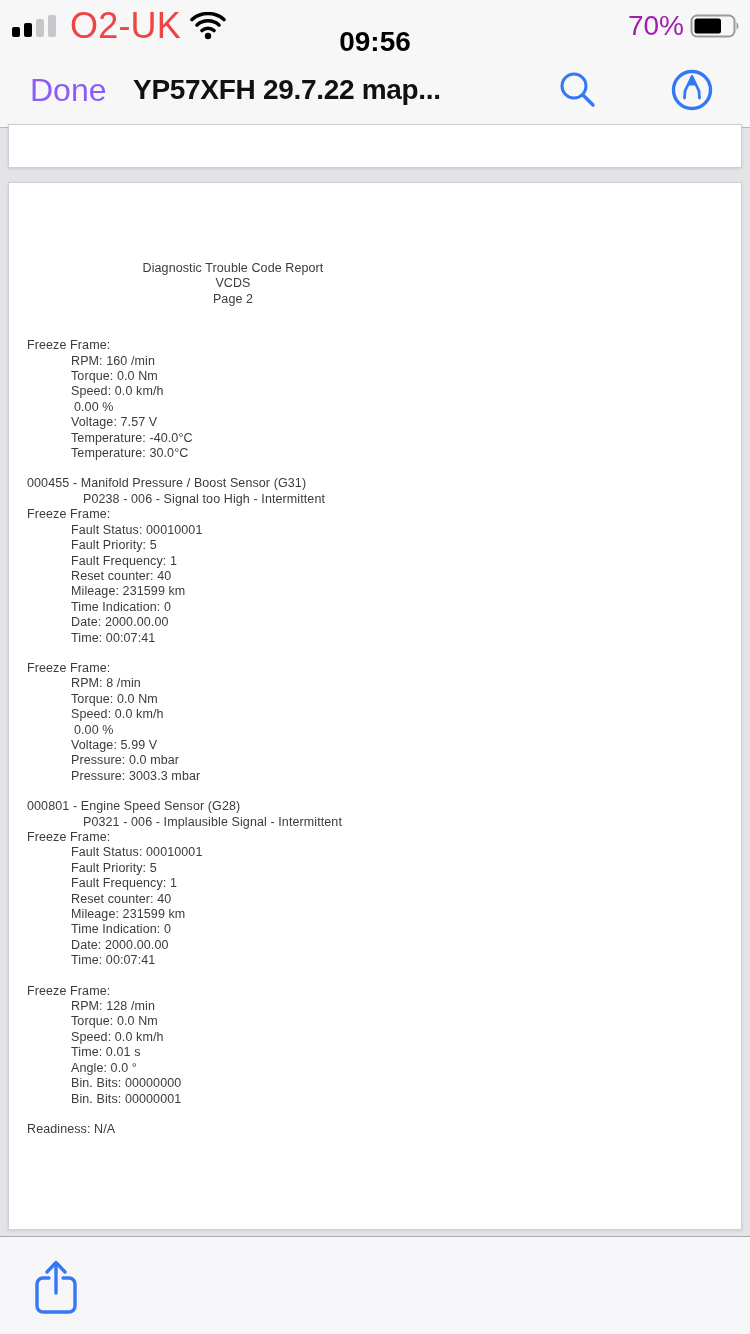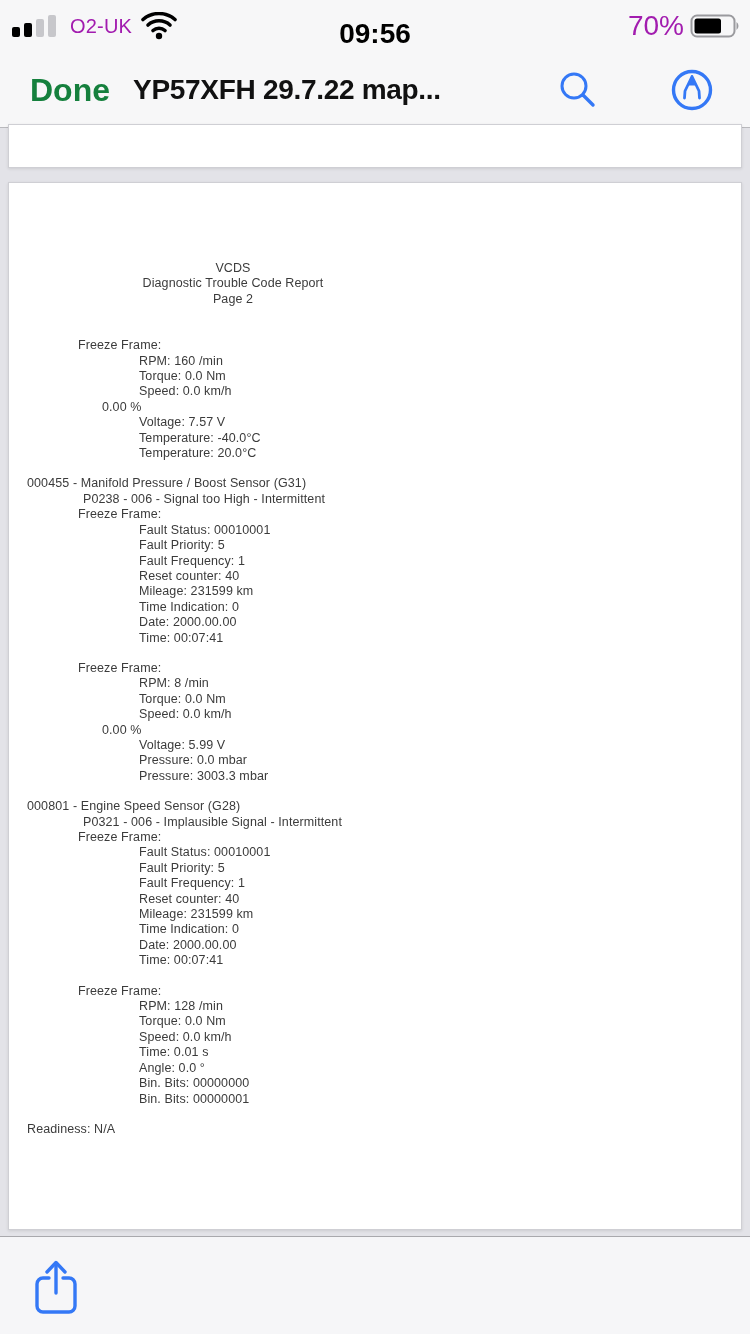--- a/index.html
+++ b/index.html
@@ -8,38 +8,38 @@
     position:relative; width:750px; height:1334px; margin:0 auto;
     background:#e3e3e8; overflow:hidden;
     font-family:"Liberation Sans", sans-serif;
   }
   
   .statusbar {
     position:absolute; top:0; left:0; width:750px; height:52px;
     background:#f7f7f8;
   }
   .sb-left { position:absolute; left:12px; top:0; height:52px; display:flex; align-items:center; gap:8px; }
-  .sb-carrier { font-size:20px; color:#a21caf; letter-spacing:0.2px; }
+  .sb-carrier { font-size:36px; color:#ef4444; letter-spacing:0.2px; }
   .sb-time {
-    position:absolute; left:0; right:0; top:8px; height:52px;
+    position:absolute; left:0; right:0; top:16px; height:52px;
     display:flex; align-items:center; justify-content:center;
     font-size:28px; font-weight:700; color:#000;
   }
   .sb-right { position:absolute; right:10px; top:0; height:52px; display:flex; align-items:center; gap:6px; }
   .sb-batt-pct { font-size:28px; color:#a21caf; }
   
   .navbar {
     position:absolute; top:52px; left:0; width:750px; height:76px;
     background:#f7f7f8; border-bottom:1px solid #b9b9bd;
   }
   .nav-done {
     position:absolute; left:30px; top:0; height:76px;
     display:flex; align-items:center;
     font-family:"Liberation Sans", sans-serif;
-    font-size:32px; font-weight:700; color:#15803d;
+    font-size:32px; font-weight:400; color:#8b5cf6;
     background:none; border:none; cursor:pointer; padding:0;
   }
   .nav-title {
     position:absolute; left:133px; top:0; height:76px;
     display:flex; align-items:center; white-space:nowrap;
     font-size:28px; font-weight:700; color:#111; letter-spacing:-0.3px;
   }
   .nav-iconbtn {
     position:absolute; top:0; height:76px; width:48px;
     display:flex; align-items:center; justify-content:center;
@@ -57,24 +57,24 @@
     border:1px solid #cfcfd4; box-shadow:0 1px 3px rgba(0,0,0,0.10);
   }
   .page-prev { top:-4px; height:44px; }
   .page-main { top:54px; height:1048px; padding:78px 0 0 18px; overflow:hidden; }
   .doc-header { width:412px; text-align:center; margin-bottom:31px; }
   .doc-block { margin-bottom:15px; }
   .doc-line {
     font-size:12.5px; line-height:15.4px; color:#3b3b3b;
     white-space:pre; letter-spacing:0.1px;
   }
-  .doc-line.i1 { margin-left:51px; }
+  .doc-line.i1 { }
   .doc-line.i2 { margin-left:56px; }
-  .doc-line.i3 { margin-left:112px; }
-  .doc-line.i4 { margin-left:75px; }
+  .doc-line.i3 { margin-left:44px; }
+  .doc-line.i4 { margin-left:47px; }
   
   .toolbar {
     position:absolute; top:1236px; left:0; width:750px; height:98px;
     background:#f6f6f8; border-top:1px solid #a9a9ad;
   }
   .tb-share {
     position:absolute; left:28px; top:18px; width:56px; height:64px;
     display:flex; align-items:center; justify-content:center;
     background:none; border:none; cursor:pointer; padding:0;
   }
@@ -126,34 +126,34 @@
         <path d="M22 8.5 L29 23 L29.5 30 M22 8.5 L15 23 L14.5 30" fill="none" stroke="#3478f6" stroke-width="2.8" stroke-linejoin="round" stroke-linecap="round"></path>
         <path d="M22 9 L26.3 17.5 L17.7 17.5 Z" fill="#3478f6"></path>
       </svg>
     </button>
   </div>
 
   <div class="content">
     <div class="page page-prev"></div>
     <div class="page page-main">
       <div class="doc-header" id="doc-header">
+          <div class="doc-line">Diagnostic Trouble Code Report</div>
           <div class="doc-line">VCDS</div>
-          <div class="doc-line">Diagnostic Trouble Code Report</div>
           <div class="doc-line">Page 2</div>
         </div>
       <div id="doc-blocks">
           <div class="doc-block">
             <div class="doc-line i1">Freeze Frame:</div>
             <div class="doc-line i3">RPM: 160 /min</div>
             <div class="doc-line i3">Torque: 0.0 Nm</div>
             <div class="doc-line i3">Speed: 0.0 km/h</div>
             <div class="doc-line i4">0.00 %</div>
             <div class="doc-line i3">Voltage: 7.57 V</div>
             <div class="doc-line i3">Temperature: -40.0°C</div>
-            <div class="doc-line i3">Temperature: 20.0°C</div>
+            <div class="doc-line i3">Temperature: 30.0°C</div>
           </div>
           <div class="doc-block">
             <div class="doc-line i0">000455 - Manifold Pressure / Boost Sensor (G31)</div>
             <div class="doc-line i2">P0238 - 006 - Signal too High - Intermittent</div>
             <div class="doc-line i1">Freeze Frame:</div>
             <div class="doc-line i3">Fault Status: 00010001</div>
             <div class="doc-line i3">Fault Priority: 5</div>
             <div class="doc-line i3">Fault Frequency: 1</div>
             <div class="doc-line i3">Reset counter: 40</div>
             <div class="doc-line i3">Mileage: 231599 km</div>

